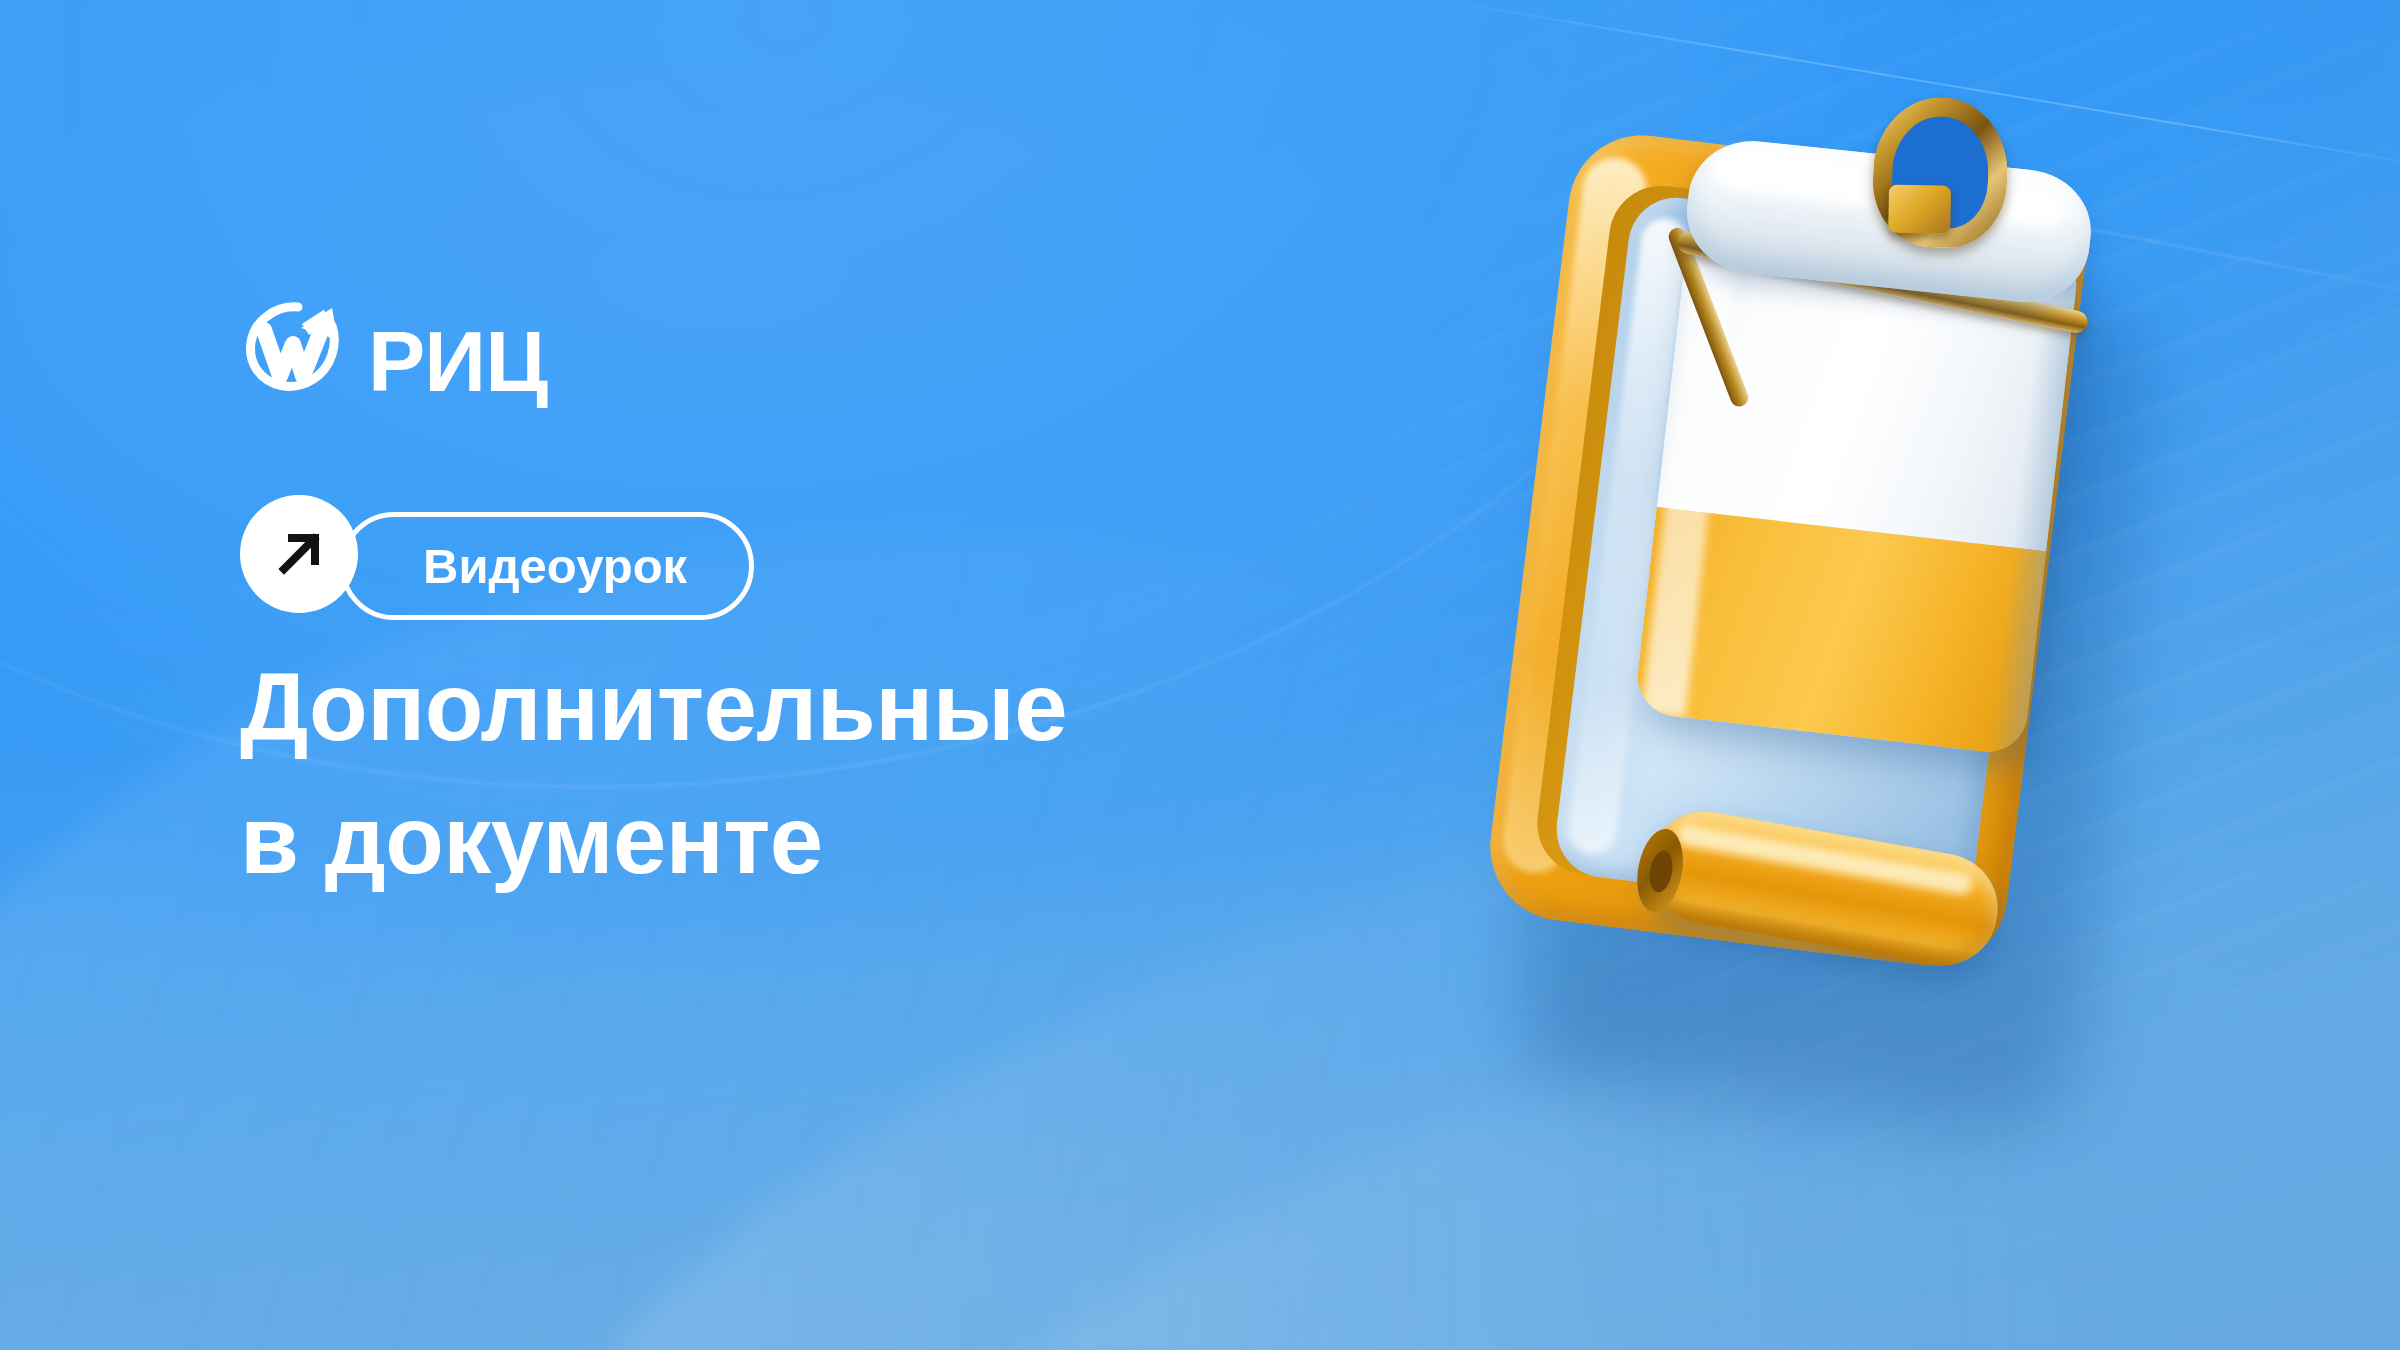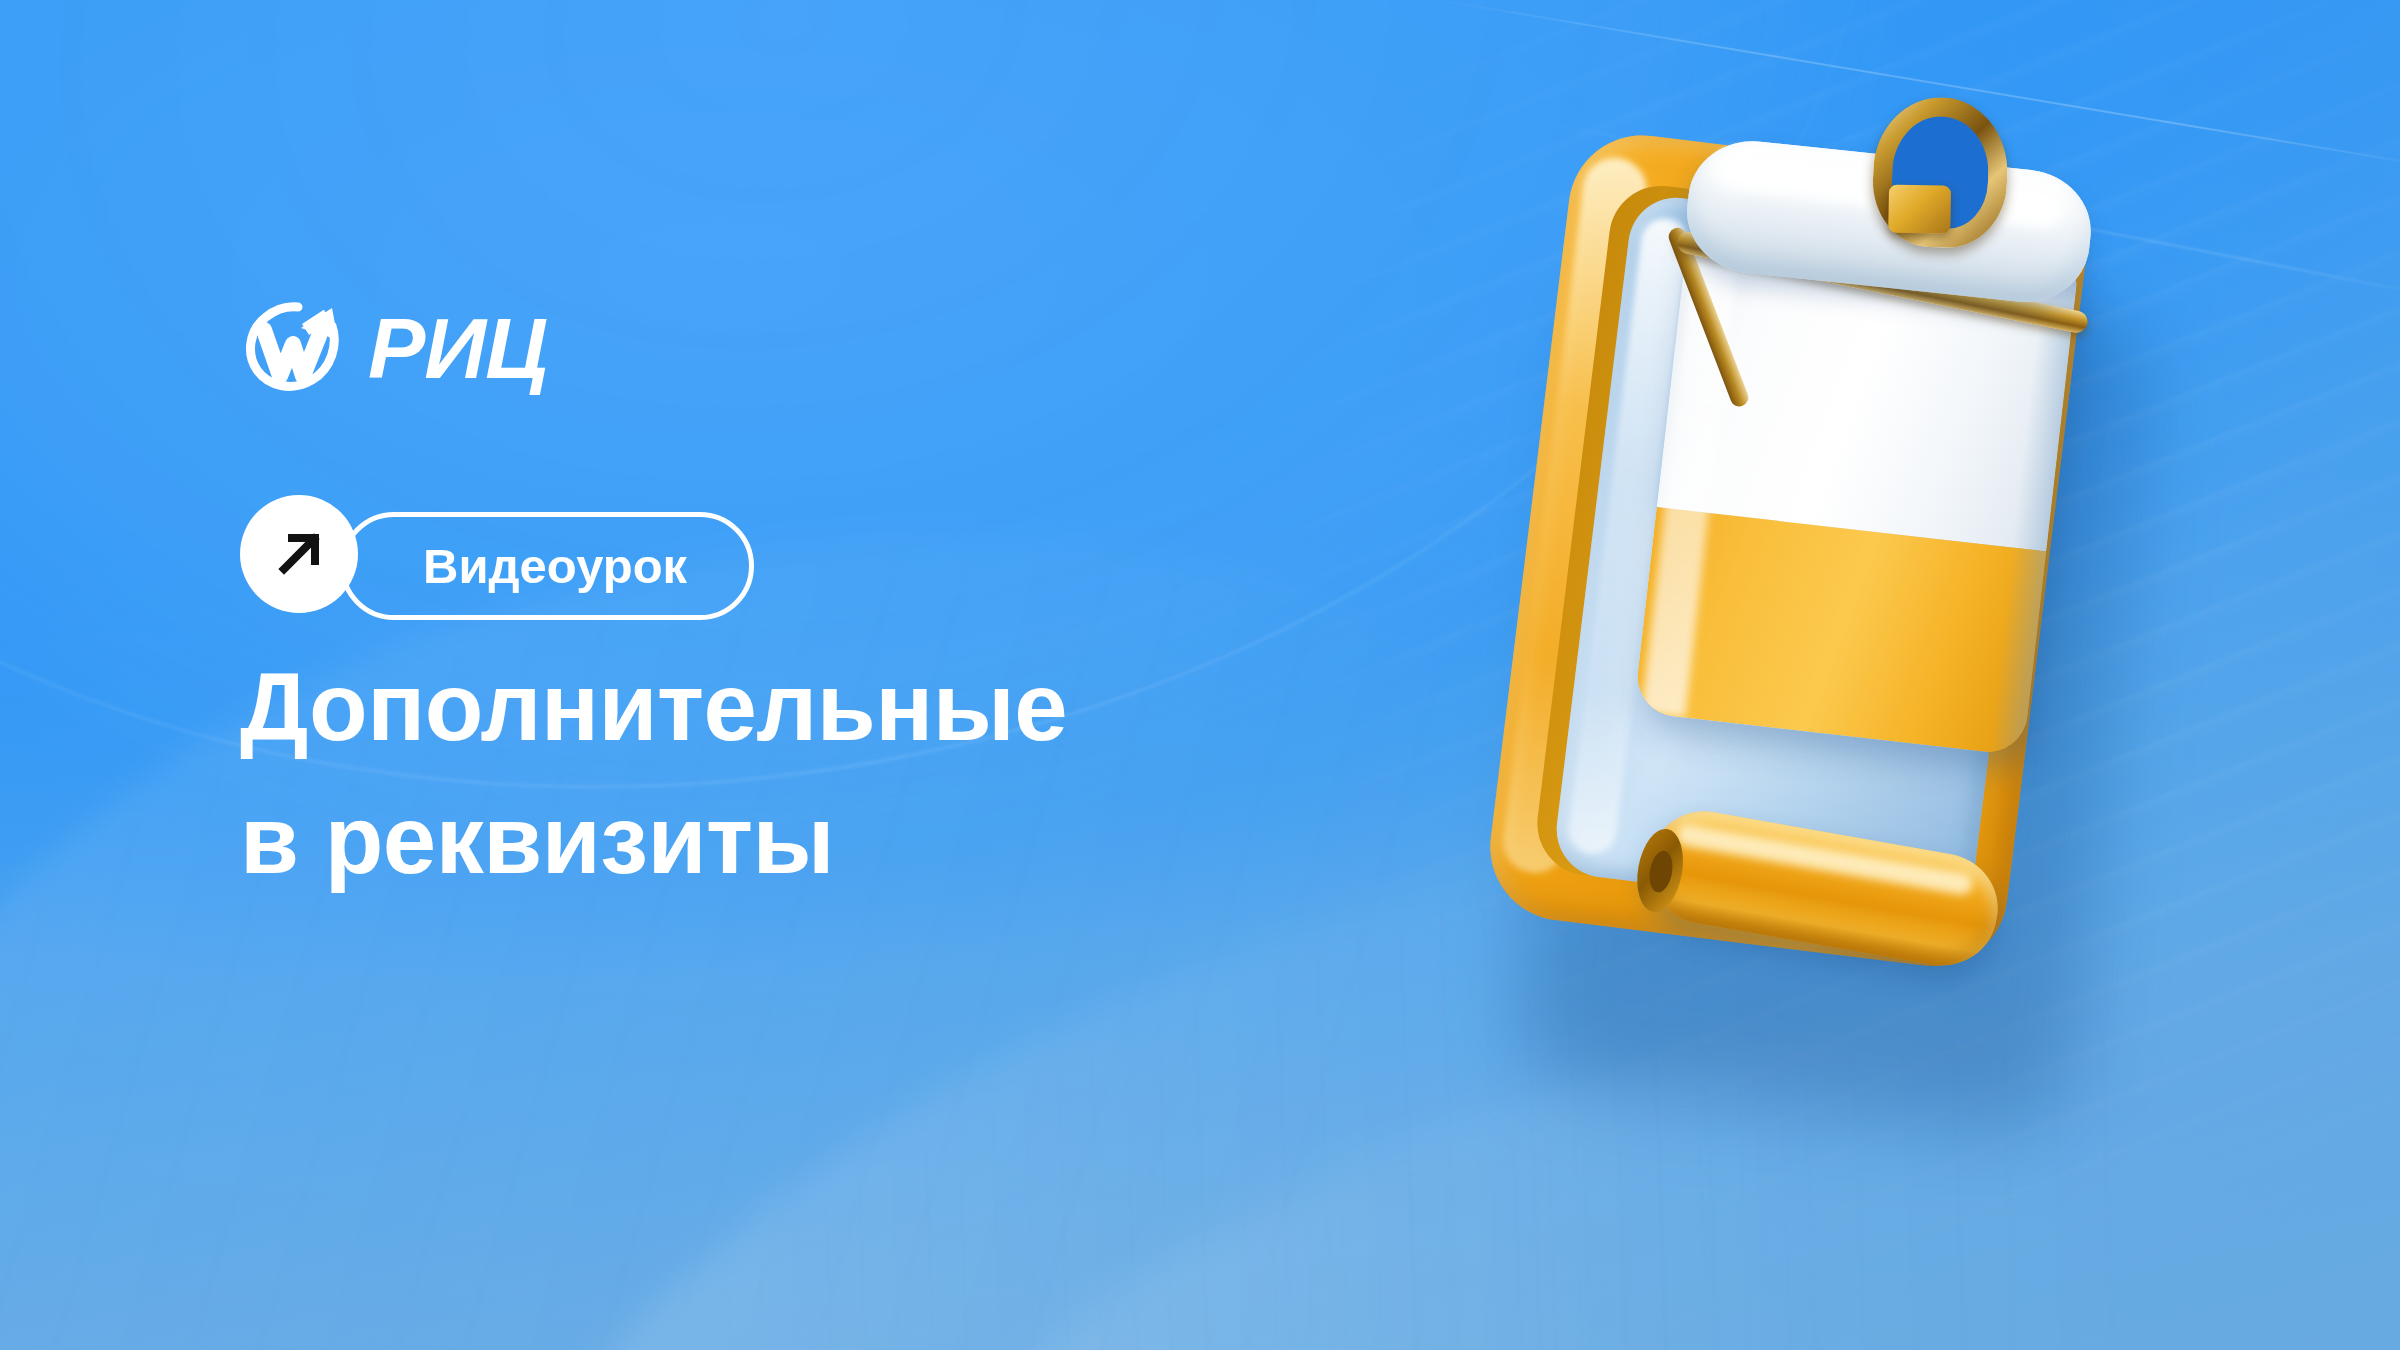--- a/index.html
+++ b/index.html
@@ -76,21 +76,21 @@
     transform:rotate(11deg);transform-origin:right center;filter:blur(0.8px);
   }
   .vignette{
     position:absolute;inset:0;
     background:radial-gradient(130% 110% at 30% 20%, rgba(255,255,255,0.05) 0%, rgba(255,255,255,0) 45%, rgba(0,0,0,0.045) 100%);
   }
 
   
   .content{position:absolute;left:240px;top:0;width:1180px;height:1350px;}
 
-  .brand{position:absolute;left:0;top:292px;display:flex;align-items:center;gap:16px;font-style:italic;}
+  .brand{position:absolute;left:0;top:292px;display:flex;align-items:flex-end;gap:16px;}
   .brand-mark{width:112px;height:112px;position:relative;flex:0 0 auto;}
   .brand-text{
     font-size:86px;font-weight:700;color:#ffffff;letter-spacing:-1px;
     line-height:1;white-space:nowrap;
   }
 
   .badge-row{position:absolute;left:0;top:487px;display:flex;align-items:center;}
   .badge-circle{
     width:118px;height:118px;border-radius:50%;background:#ffffff;
     display:flex;align-items:center;justify-content:center;flex:0 0 auto;
@@ -306,21 +306,21 @@
           <path d="M22 13 L45 13 L45 36" stroke="#121212" stroke-width="8" fill="none" stroke-linecap="square"></path>
         </svg>
       </span>
       <span class="badge-pill">
         <span class="badge-pill-label">Видеоурок</span>
       </span>
     </div>
 
     <div class="headline">
       <div class="headline-line">Дополнительные</div>
-      <div class="headline-line">в реквизиты</div>
+      <div class="headline-line">в документе</div>
     </div>
 
   </div>
 
   <div class="clipboard">
     <div class="cb-rot">
       <div class="cb-shadow"></div>
 
       <div class="cb-frame"></div>
       <div class="cb-frame-gloss"></div>

